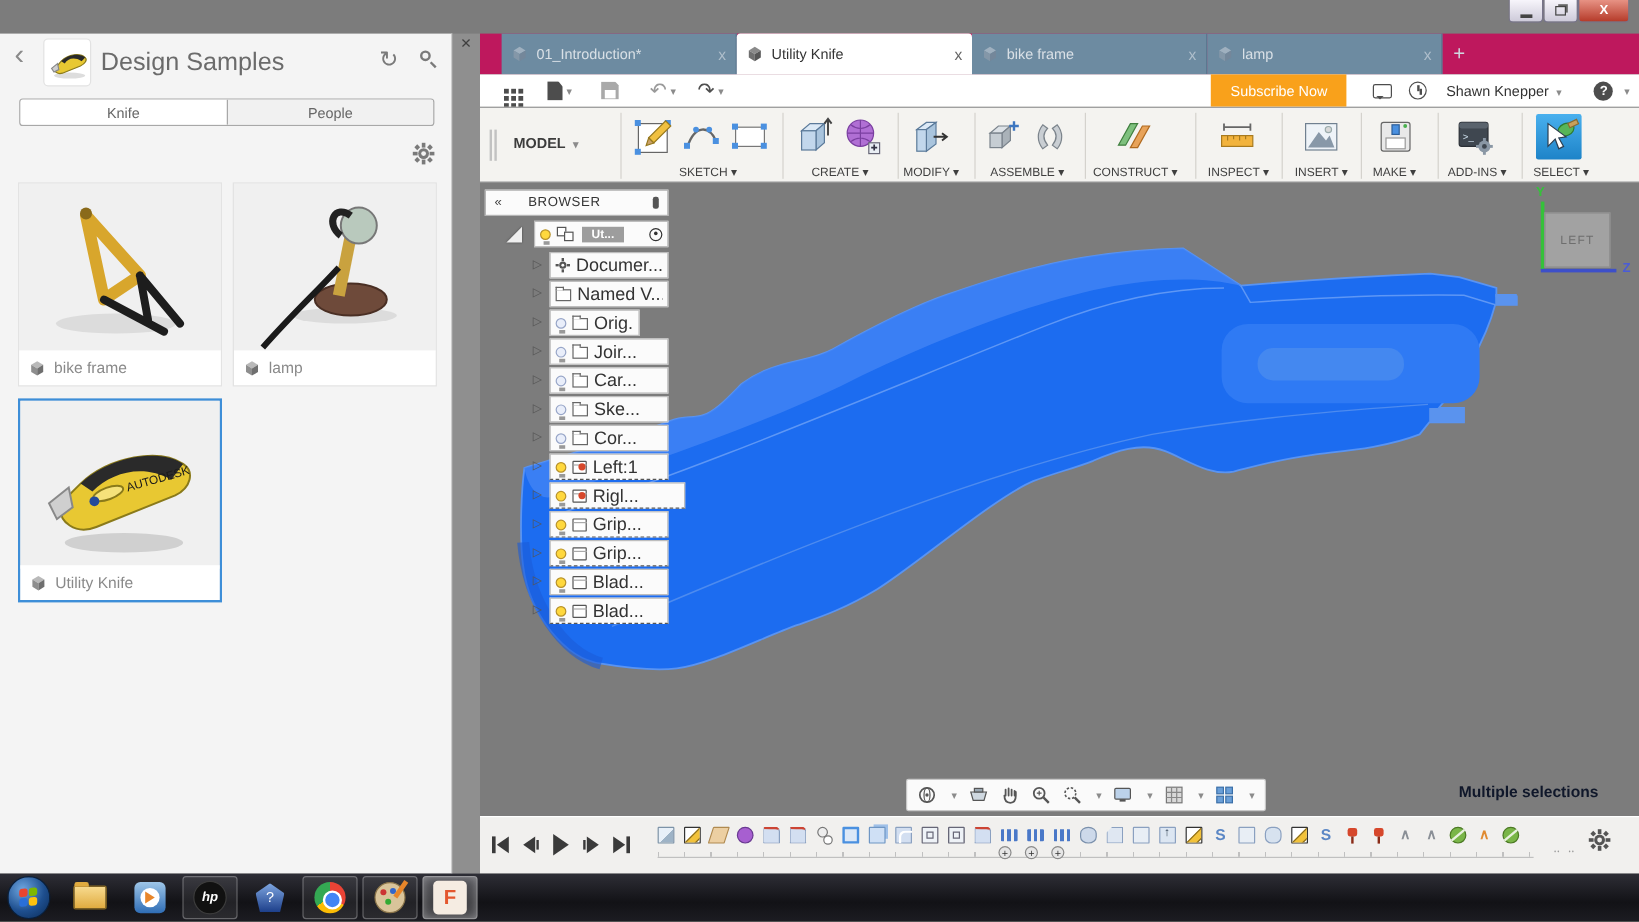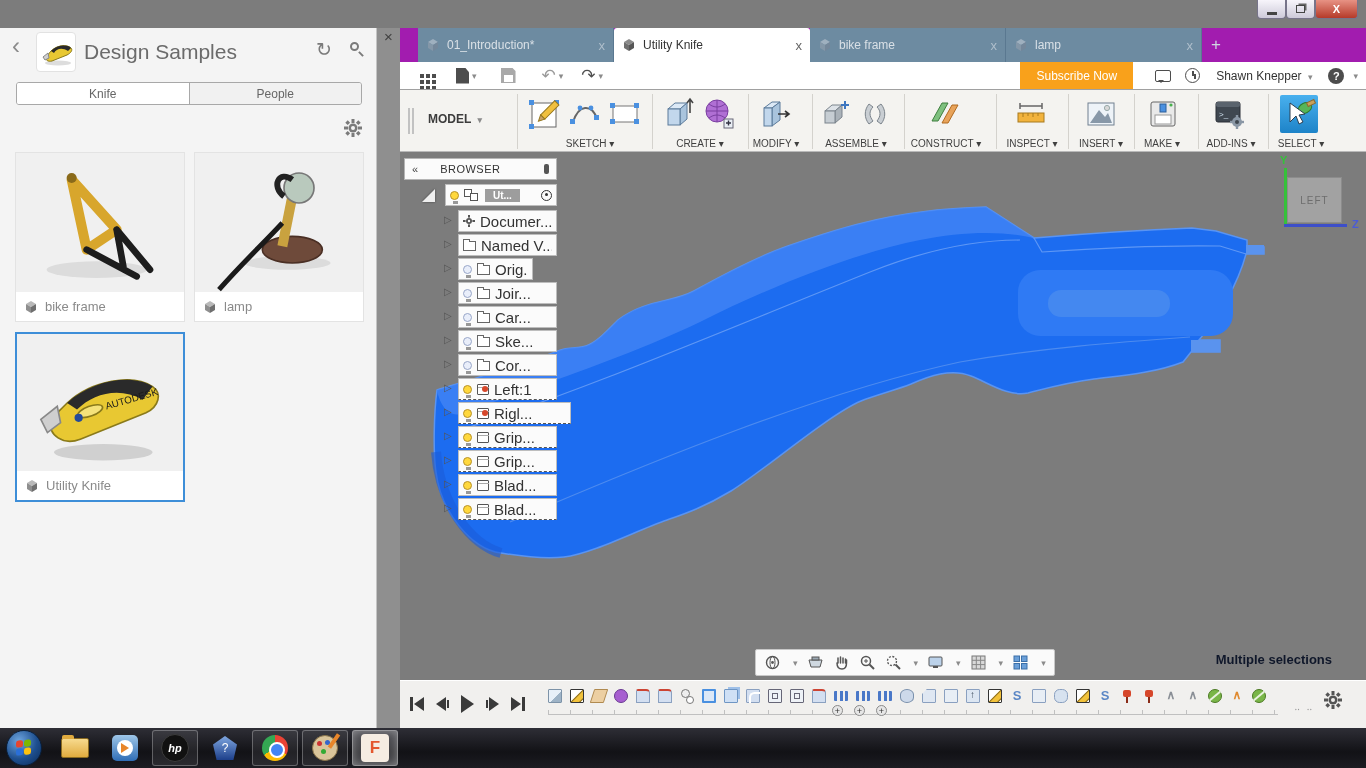--- a/index.html
+++ b/index.html
@@ -35,21 +35,21 @@
   .card.sel{border:2px solid #3d8ed8;}
   .card-img{position:absolute;left:0;top:0;width:100%;height:140px;background:#f0f0f0;}
   .card-label{position:absolute;left:0;bottom:0;width:100%;height:29px;background:#fff;display:flex;align-items:center;padding-left:8px;gap:7px;}
   .card-label span{font-size:13px;color:#8a8a8a;}
 
   
   .pstrip{left:377px;top:28px;width:23px;height:700px;background:#8f8f8f;}
   .pstrip-x{left:384px;top:28px;font-size:15px;color:#3f3f3f;}
 
   
-  .tabbar{left:400px;top:28px;width:966px;height:34px;background:#a21caf;display:flex;align-items:flex-end;padding-left:18px;}
+  .tabbar{left:400px;top:28px;width:966px;height:34px;background:#be185d;display:flex;align-items:flex-end;padding-left:18px;}
   .dtab{width:196px;height:34px;display:flex;align-items:center;padding:0 8px;gap:7px;background:#6d8ba1;border-right:1px solid #5a7890;font-size:12px;color:#d9e0e6;}
   .dtab .x{margin-left:auto;color:#aebecb;font-size:13px;}
   .dtab.active{background:#fff;color:#333;border-radius:3px 3px 0 0;border-right:none;}
   .dtab.active .x{color:#666;}
   .dtab-cube{width:14px;height:14px;flex:none;}
   .newtab{width:28px;height:34px;display:flex;align-items:center;justify-content:center;color:#cfd8e0;font-size:17px;}
 
   
   .appbar{left:400px;top:62px;width:966px;height:27px;background:#fff;display:flex;align-items:center;}
   .ab-ico{margin-left:18px;position:relative;}
@@ -58,21 +58,21 @@
   .save-ico{width:15px;height:15px;background:#a9a9a9;clip-path:polygon(0 0,80% 0,100% 20%,100% 100%,0 100%);position:relative;}
   .save-ico::after{content:"";position:absolute;left:3px;top:7px;width:9px;height:7px;background:#fff;}
   .caret{color:#8b8b8b;font-size:9px;margin-left:3px;}
   .undo{font-size:17px;color:#9a9a9a;line-height:14px;}
   .redo{font-size:17px;color:#4f4f4f;line-height:14px;}
   .subscribe{margin-left:auto;height:27px;background:#f9a11b;color:#fff;font-size:12px;display:flex;align-items:center;padding:0 16px;}
   .bubble{width:16px;height:12px;border:1.5px solid #4d4d4d;border-radius:2px;position:relative;margin:0 14px 0 22px;}
   .bubble::after{content:"";position:absolute;left:2px;bottom:-5px;border:3px solid transparent;border-top-color:#4d4d4d;}
   .clock-ico{width:15px;height:15px;border:1.5px solid #4d4d4d;border-radius:50%;position:relative;margin-right:16px;}
   .clock-ico::after{content:"";position:absolute;left:6px;top:2px;width:1.5px;height:5px;background:#4d4d4d;box-shadow:2px 3px 0 -0px #4d4d4d;}
-  .user{font-size:12px;color:#333;margin-right:16px;}
+  .user{font-size:12px;color:#333;margin-right:27px;}
   .help{width:16px;height:16px;border-radius:50%;background:#4d4d4d;color:#fff;font-size:11px;font-weight:bold;display:flex;align-items:center;justify-content:center;margin-right:6px;}
 
   
   .toolbar{left:400px;top:89px;width:966px;height:63px;background:#f4f3f0;border-top:1px solid #a0a0a0;border-bottom:1px solid #b9b9b9;}
   .tb-grip{left:8px;top:18px;width:6px;height:26px;border-left:2px solid #c2c2c2;border-right:2px solid #c2c2c2;}
   .tb-model{left:28px;top:22px;font-size:12px;font-weight:bold;color:#3c3c3c;}
   .tb-sep{top:4px;width:1px;height:55px;background:#d4d2cd;}
   .tb-group-label{top:48px;font-size:10px;color:#3f3f3f;text-align:center;white-space:nowrap;}
   .tb-ic{top:5px;width:38px;height:38px;}
   .sel-tile{background:linear-gradient(#49b0ee,#1d83c8);border-radius:2px;}

